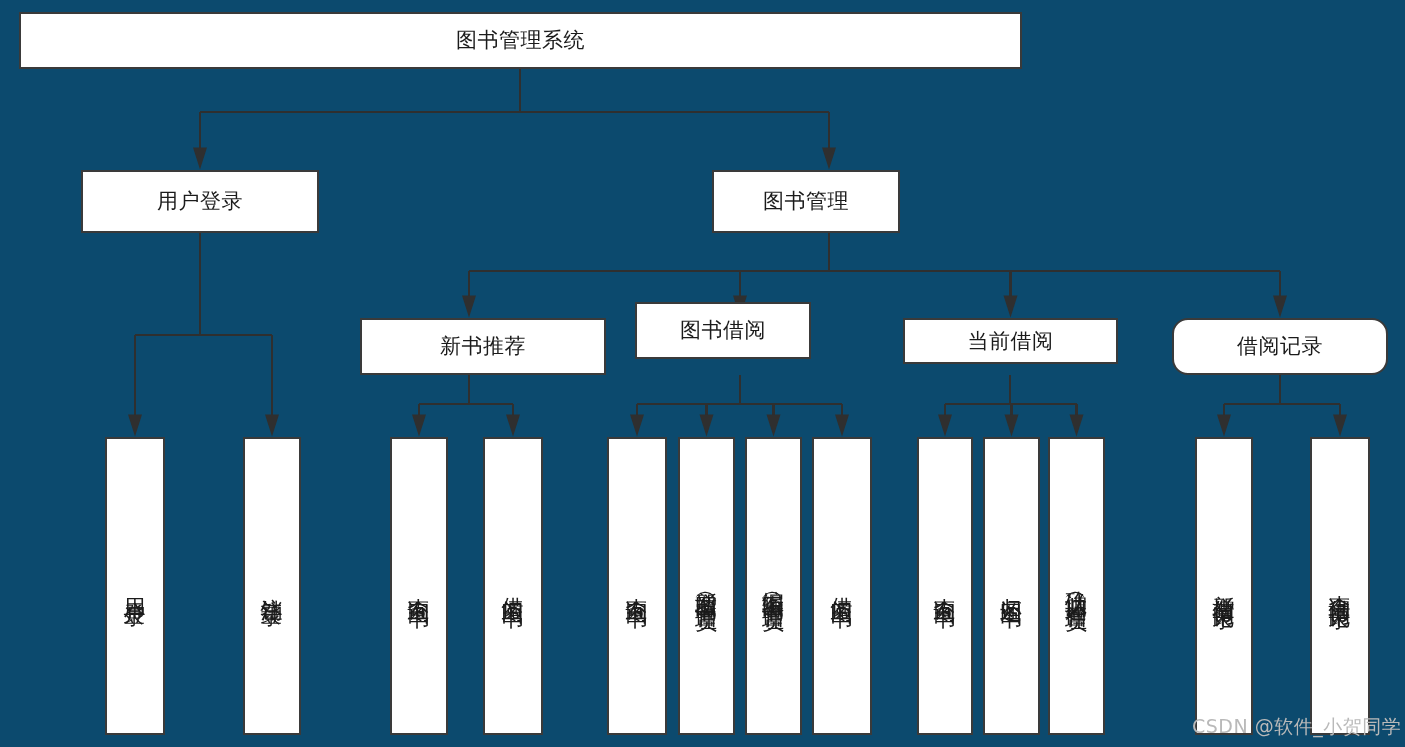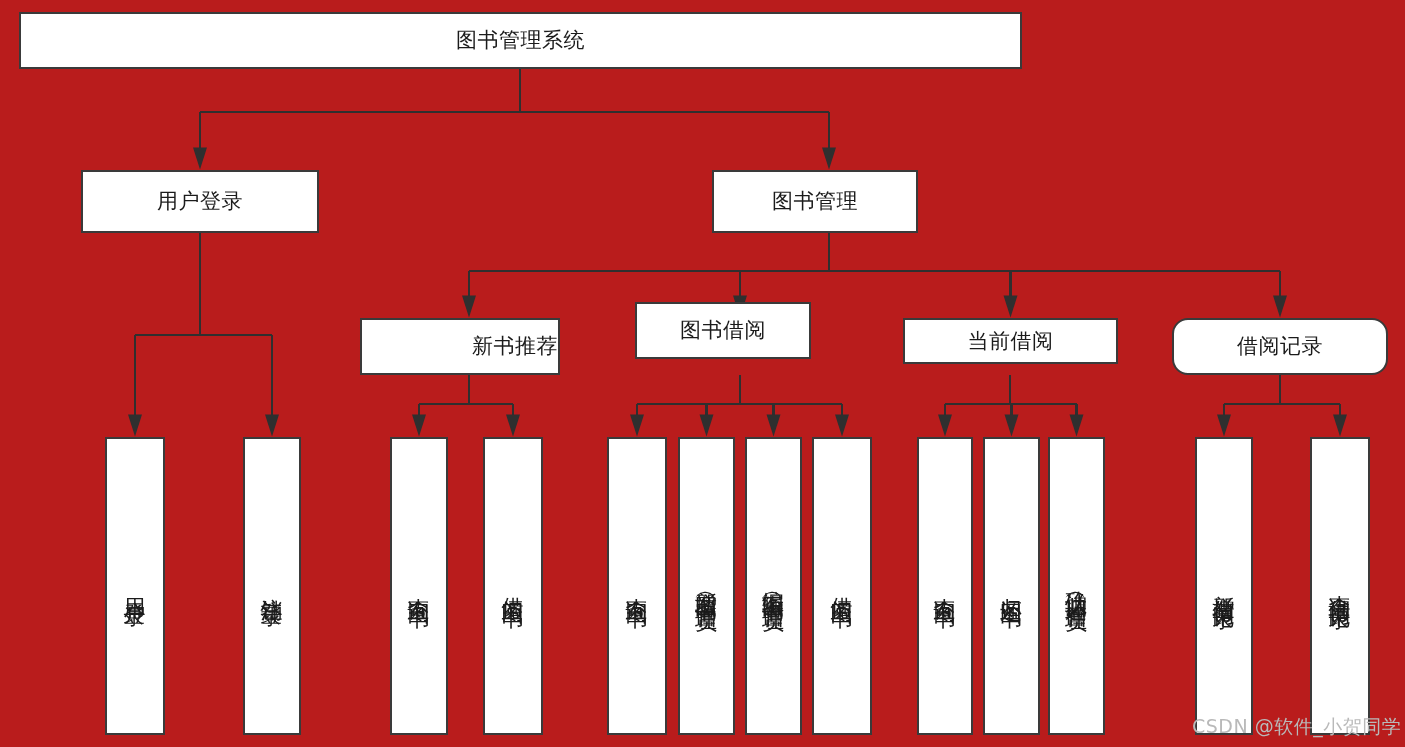--- a/index.html
+++ b/index.html
@@ -62,21 +62,21 @@
     position: absolute;
     color: #b9b9b9;
     font-size: 19px;
     white-space: nowrap;
     letter-spacing: 0.5px;
   }
 </style>
 </head>
 <body>
 
-<div id="diagram-root" style="background: #b91c1c;">
+<div id="diagram-root" style="background: #0c4a6e;">
   <svg class="edges" id="edge-svg" viewBox="0 0 1405 747" xmlns="http://www.w3.org/2000/svg">
       <defs>
         <marker id="arrow" markerWidth="7" markerHeight="9" refX="3.5" refY="8.6" orient="auto-start-reverse" markerUnits="userSpaceOnUse">
           <path d="M0.2,0 L7,0 L3.5,9 Z" fill="#2f2f2f" transform="rotate(180 3.5 4.5)"></path>
         </marker>
       </defs>
       <line x1="520" y1="69" x2="520" y2="112" stroke="#2f2f2f" stroke-width="2.4" shape-rendering="crispEdges"></line>
       <line x1="200" y1="112" x2="829" y2="112" stroke="#2f2f2f" stroke-width="2.4" shape-rendering="crispEdges"></line>
       <line x1="200" y1="112" x2="200" y2="149" stroke="#2f2f2f" stroke-width="2.4" shape-rendering="crispEdges"></line>
       <path d="M193,147.5 L207,147.5 L200,169.5 Z" fill="#2f2f2f"></path>
@@ -129,24 +129,24 @@
       <line x1="1340" y1="404" x2="1340" y2="416" stroke="#2f2f2f" stroke-width="2.4" shape-rendering="crispEdges"></line>
       <path d="M1333,414.5 L1347,414.5 L1340,436.5 Z" fill="#2f2f2f"></path>
     </svg>
   <div id="node-layer">
       <div class="node horizontal" style="left: 19px; top: 12px; width: 1003px; height: 57px; border-color: rgb(58, 58, 58); color: rgb(27, 27, 27);">
         <span class="label">图书管理系统</span>
       </div>
       <div class="node horizontal" style="left: 81px; top: 170px; width: 238px; height: 63px; border-color: rgb(58, 58, 58); color: rgb(27, 27, 27);">
         <span class="label">用户登录</span>
       </div>
-      <div class="node horizontal" style="left: 712px; top: 170px; width: 206px; height: 63px; border-color: rgb(58, 58, 58); color: rgb(27, 27, 27);">
+      <div class="node horizontal" style="left: 712px; top: 170px; width: 188px; height: 63px; border-color: rgb(58, 58, 58); color: rgb(27, 27, 27);">
         <span class="label">图书管理</span>
       </div>
-      <div class="node horizontal" style="left: 360px; top: 318px; width: 200px; height: 57px; border-color: rgb(58, 58, 58); color: rgb(27, 27, 27); justify-content: flex-end;">
+      <div class="node horizontal" style="left: 360px; top: 318px; width: 246px; height: 57px; border-color: rgb(58, 58, 58); color: rgb(27, 27, 27);">
         <span class="label">新书推荐</span>
       </div>
       <div class="node horizontal" style="left: 635px; top: 302px; width: 176px; height: 57px; border-color: rgb(58, 58, 58); color: rgb(27, 27, 27);">
         <span class="label">图书借阅</span>
       </div>
       <div class="node horizontal" style="left: 903px; top: 318px; width: 215px; height: 46px; border-color: rgb(58, 58, 58); color: rgb(27, 27, 27);">
         <span class="label">当前借阅</span>
       </div>
       <div class="node horizontal" style="left: 1172px; top: 318px; width: 216px; height: 57px; border-color: rgb(58, 58, 58); color: rgb(27, 27, 27); border-radius: 16px;">
         <span class="label">借阅记录</span>

